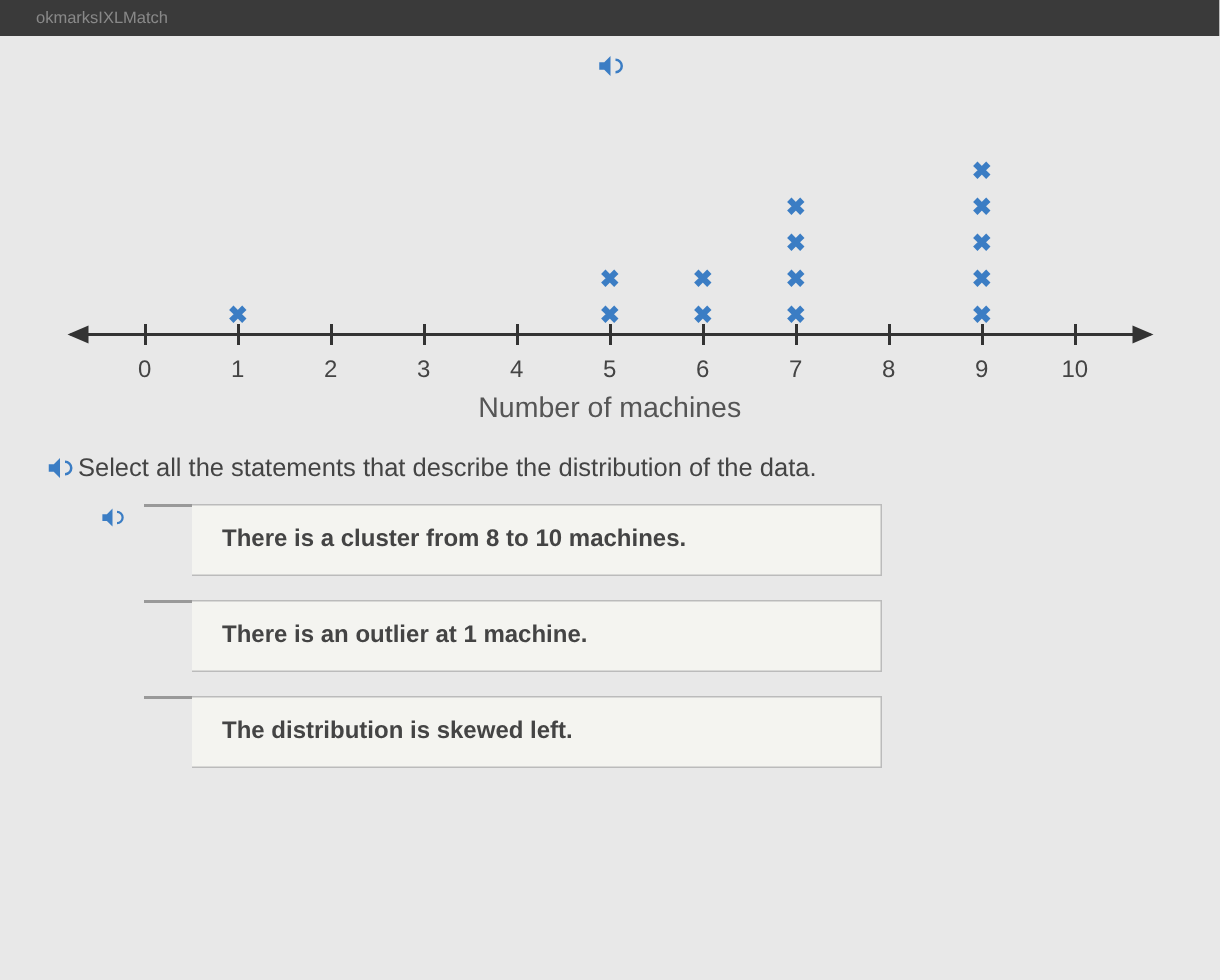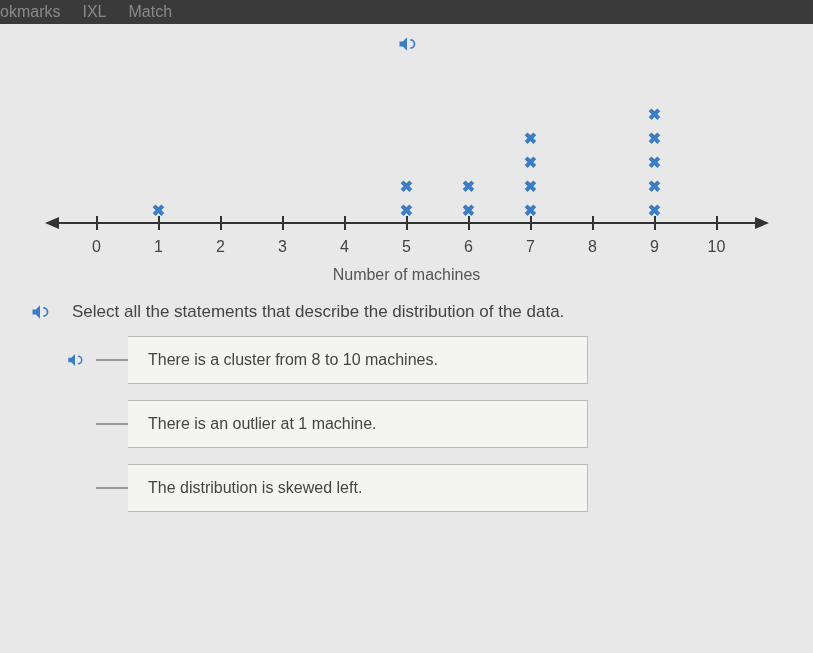--- a/index.html
+++ b/index.html
@@ -9,24 +9,24 @@
       width: 813px;
       height: 653px;
       overflow: hidden;
       position: relative;
     }
     .toolbar {
       background: #3a3a3a;
       height: 24px;
       display: flex;
       align-items: center;
-      padding: 0 0;
+      padding: 0 24px;
       color: #aaa;
-      font-size: 16px;
-      gap: 22px;
+      font-size: 11px;
+      gap: 0;
     }
     .toolbar-item { opacity: 0.7; }
     .content-area {
       padding: 10px 30px 0 30px;
       background: #e8e8e8;
     }
     .chart-title-row {
       display: flex;
       align-items: center;
       justify-content: center;
@@ -82,21 +82,21 @@
       bottom: 28px;
       font-size: 16px;
       color: #444;
       transform: translateX(-50%);
     }
     .axis-label {
       position: absolute;
       bottom: 0;
       left: 50%;
       transform: translateX(-50%);
-      font-size: 16px;
+      font-size: 19px;
       color: #555;
     }
     .x-mark {
       position: absolute;
       width: 18px;
       height: 18px;
       transform: translate(-50%, 50%);
       color: #3b7dc4;
       font-weight: bold;
       font-size: 18px;
@@ -104,32 +104,33 @@
       align-items: center;
       justify-content: center;
     }
     .x-mark::before {
       content: "✖";
       font-size: 16px;
     }
     .question-row {
       display: flex;
       align-items: center;
-      gap: 22px;
+      gap: 2px;
       margin: 18px 0 14px 0;
     }
     .question-text {
       font-size: 17px;
       color: #444;
     }
     .answer-row {
       display: flex;
-      align-items: center;
+      align-items: flex-start;
       margin-bottom: 16px;
       margin-left: 30px;
+      font-weight: bold;
     }
     .answer-speaker {
       width: 30px;
       display: flex;
       align-items: center;
       justify-content: center;
       margin-right: 6px;
     }
     .answer-checkbox {
       width: 32px;

